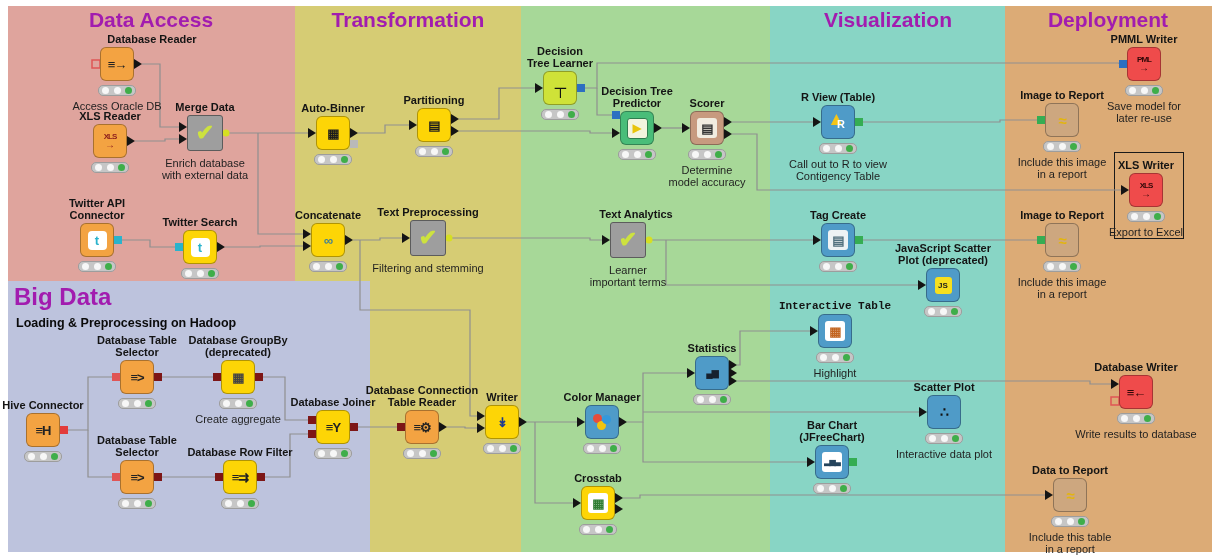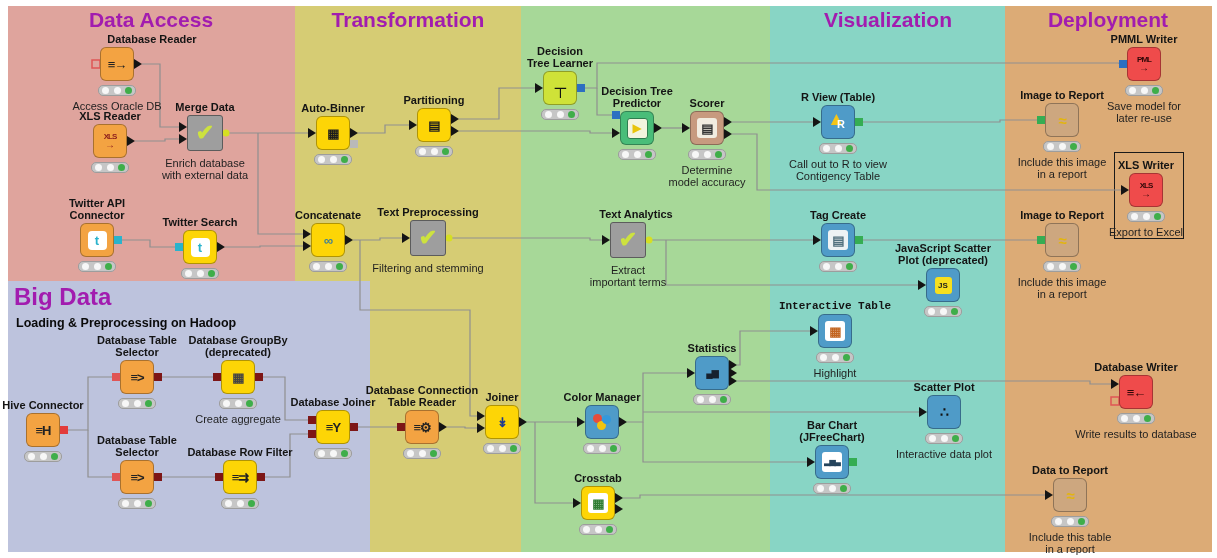--- a/index.html
+++ b/index.html
@@ -348,21 +348,21 @@
     <div class="nlabel" style="left: 428px; top: 206px;">
       <div>Text Preprocessing</div>
     </div>
     <div class="caption" style="left: 428px; top: 262px;">
       <div>Filtering and stemming</div>
     </div>
     <div class="node" style="left: 485px; top: 405px; background: rgb(253, 213, 6);">
       <span class="g" style="color: rgb(29, 58, 143); font-size: 13px;">↡</span>
     </div>
     <div class="nlabel" style="left: 502px; top: 391px;">
-      <div>Joiner</div>
+      <div>Writer</div>
     </div>
     <div class="lights" style="left: 483px; top: 443px;">
       <i></i>
       <i></i>
       <i class="green"></i>
     </div>
     <div class="node" style="left: 543px; top: 71px; background: rgb(207, 226, 56);">
       <span class="g" style="color: rgb(17, 17, 17); font-size: 16px;">┬</span>
     </div>
     <div class="nlabel" style="left: 560px; top: 45px;">
@@ -403,21 +403,21 @@
       <div>Determine</div>
       <div>model accuracy</div>
     </div>
     <div class="node meta" style="left: 610px; top: 222px; background: rgb(158, 158, 158);">
       <span class="check">✔</span>
     </div>
     <div class="nlabel" style="left: 628px; top: 208px; margin-left: 8px;">
       <div>Text Analytics</div>
     </div>
     <div class="caption" style="left: 628px; top: 264px;">
-      <div>Extract</div>
+      <div>Learner</div>
       <div>important terms</div>
     </div>
     <div class="node" style="left: 695px; top: 356px; background: rgb(79, 155, 200);">
       <span class="g" style="color: rgb(22, 33, 46); font-size: 9px;">▄▆</span>
     </div>
     <div class="nlabel" style="left: 712px; top: 342px;">
       <div>Statistics</div>
     </div>
     <div class="lights" style="left: 693px; top: 394px;">
       <i></i>

